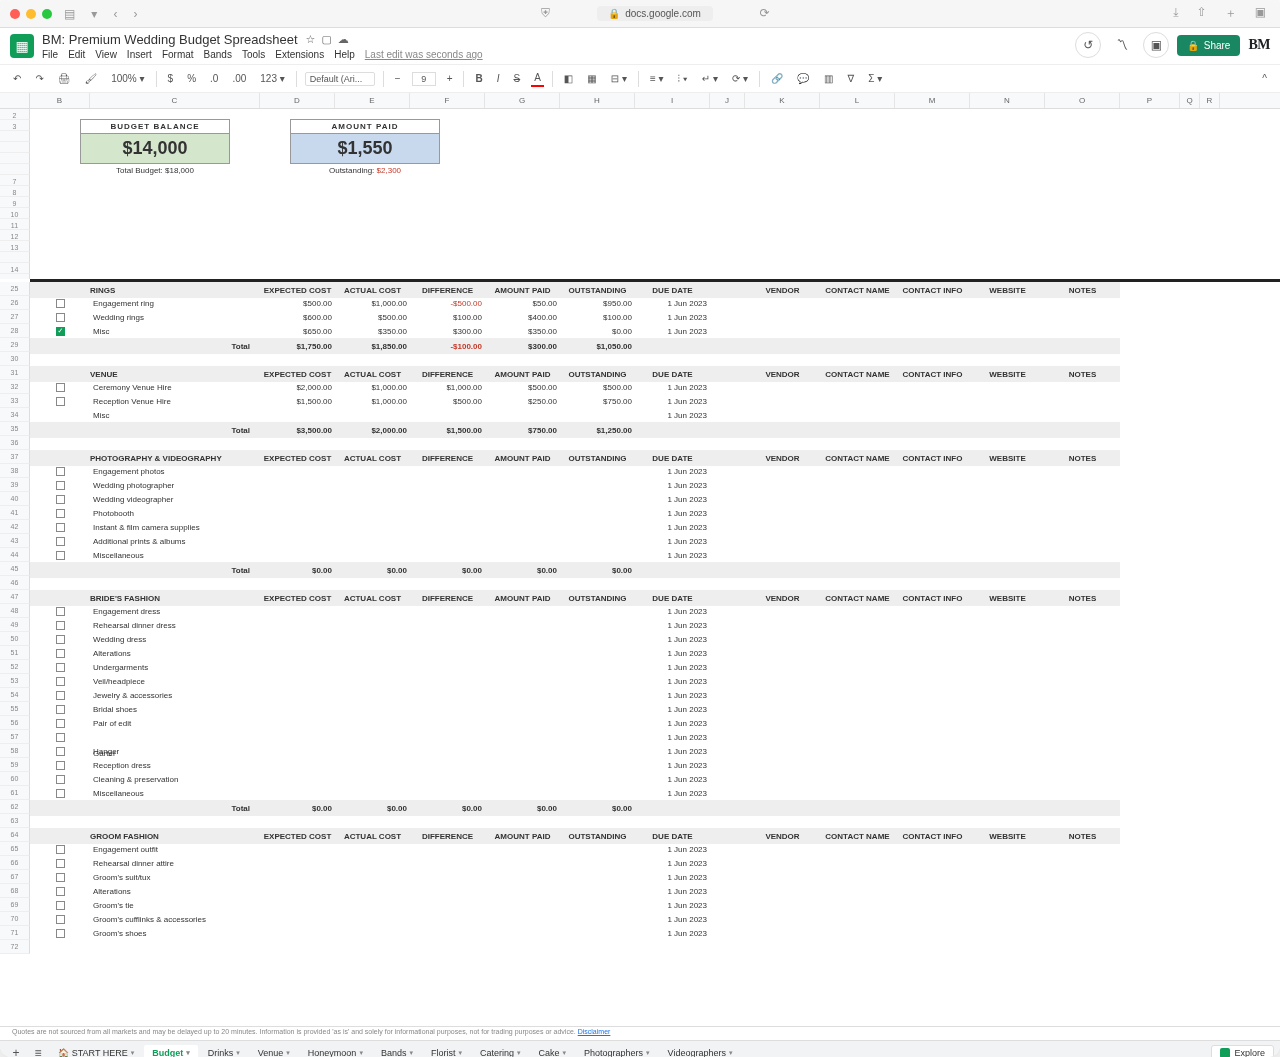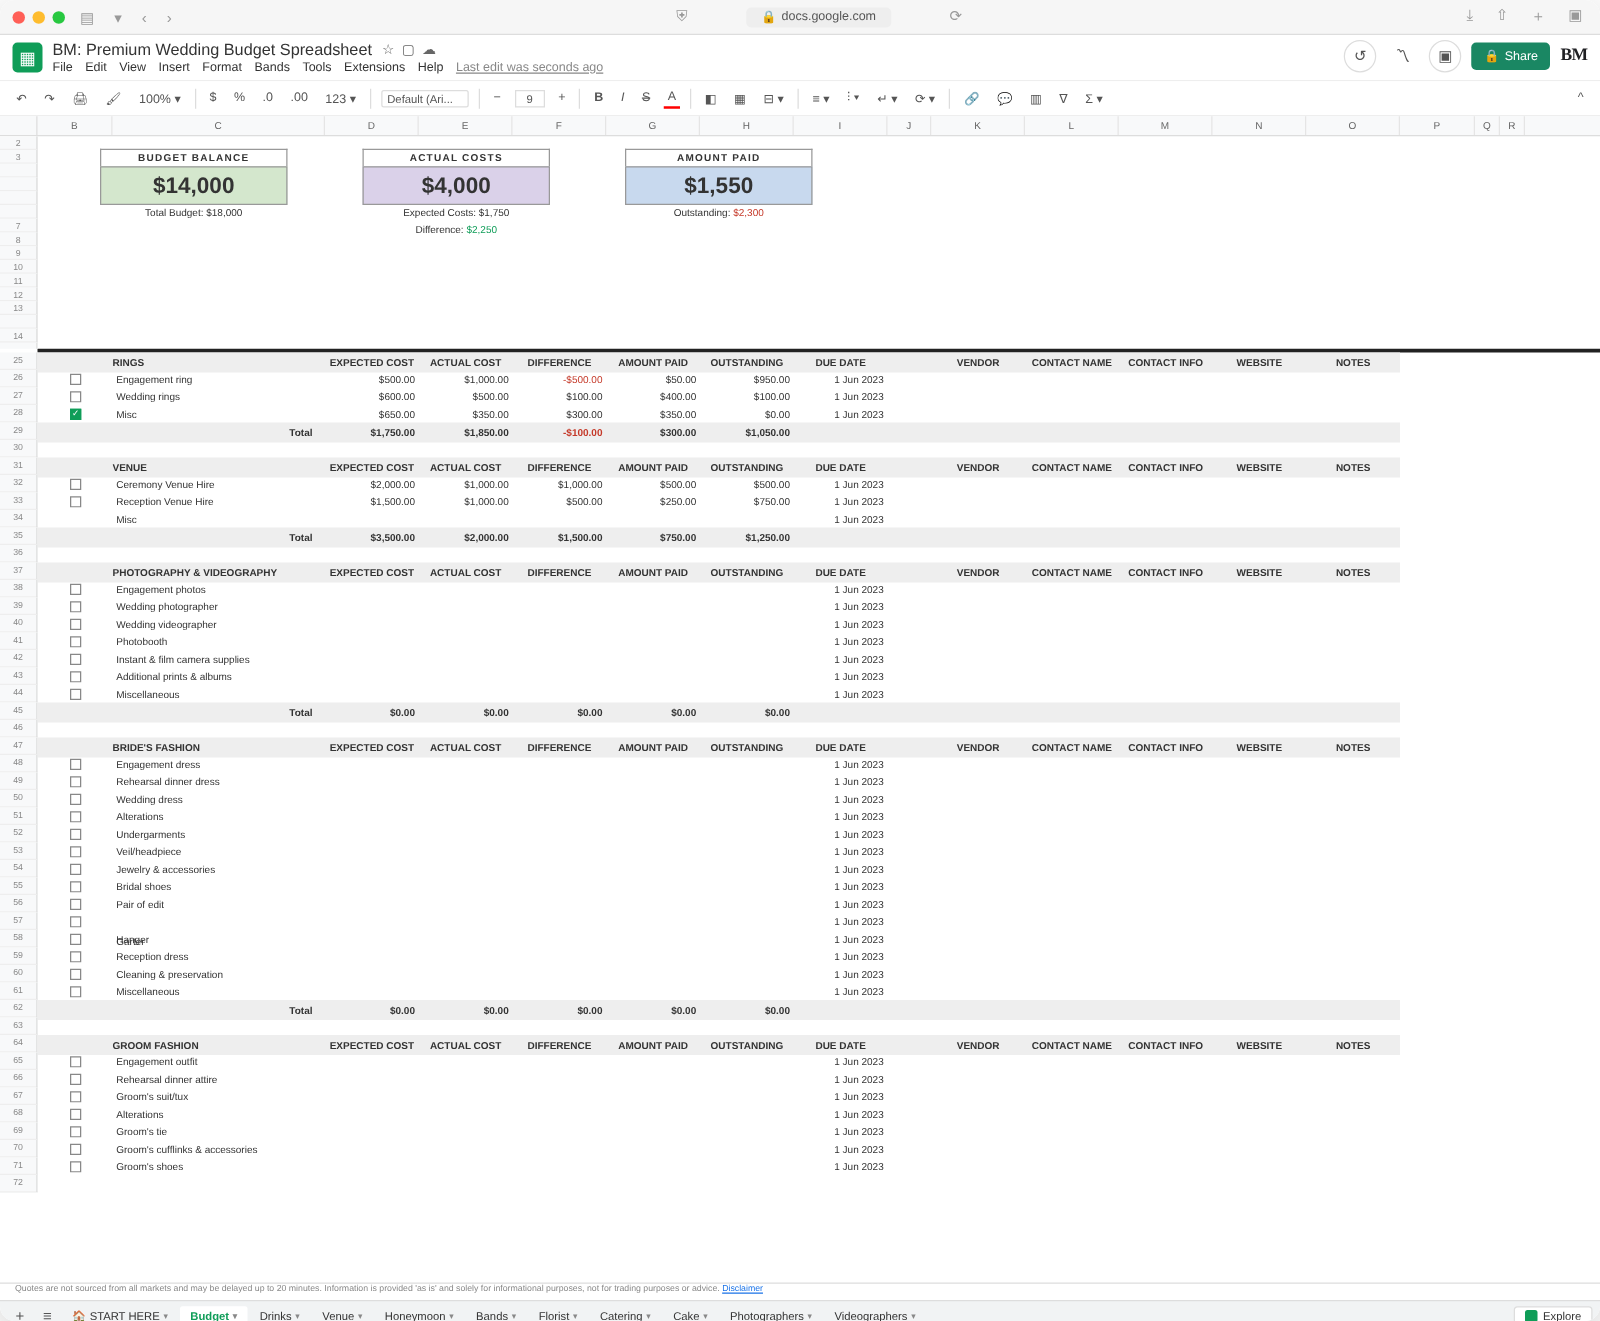--- a/index.html
+++ b/index.html
@@ -224,26 +224,20 @@
         </div>
         <div class="hero" style="flex: 1 1 0%;">
   <div class="cards">
 
       <div class="card">
         <div class="card-head">BUDGET BALANCE</div>
         <div class="card-val g">$14,000</div>
         <div class="card-sub">Total Budget: <span class="v ">$18,000</span></div>
       </div>
       <div class="card">
-        <div class="card-head">ACTUAL COSTS</div>
-        <div class="card-val p">$4,000</div>
-        <div class="card-sub">Expected Costs: <span class="v ">$1,750</span></div>
-              <div class="card-sub">Difference: <span class="v grn">$2,250</span></div>
-      </div>
-      <div class="card">
         <div class="card-head">AMOUNT PAID</div>
         <div class="card-val b">$1,550</div>
         <div class="card-sub">Outstanding: <span class="v red">$2,300</span></div>
       </div>
   </div>
         </div>
       </div>
       <div style="height: 3px; background: rgb(34, 34, 34); margin: 0px 0px 0px 30px;"></div>
       <div class="grid-row">
         <div class="rn">25</div>

